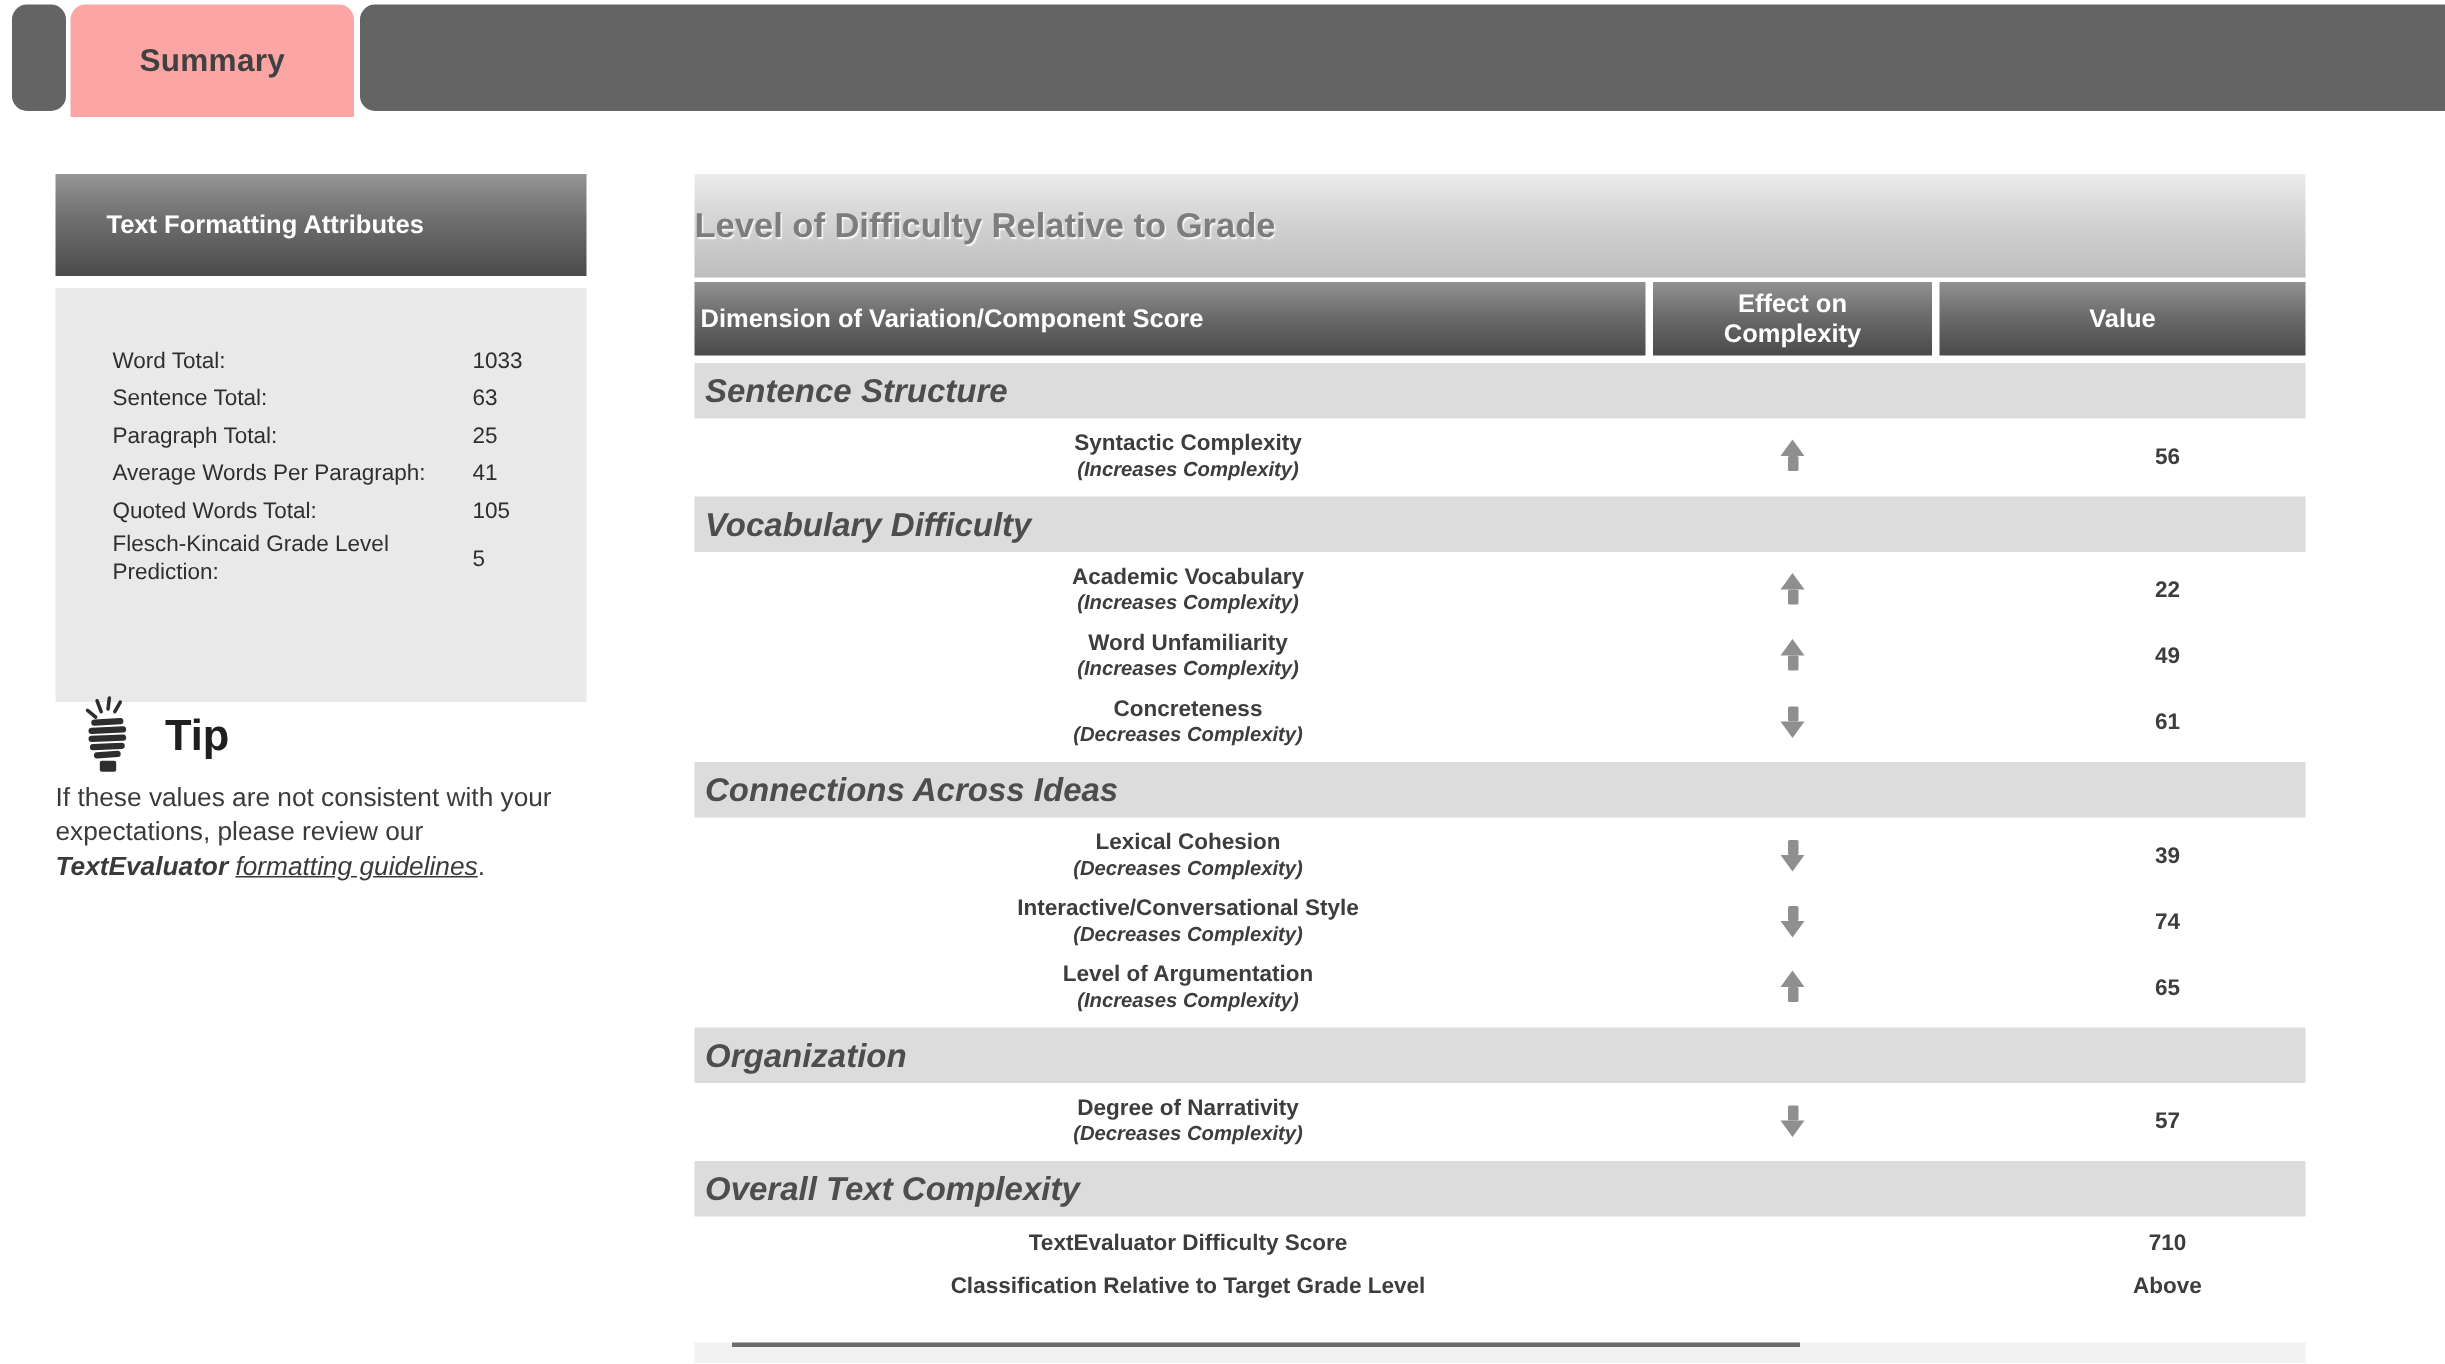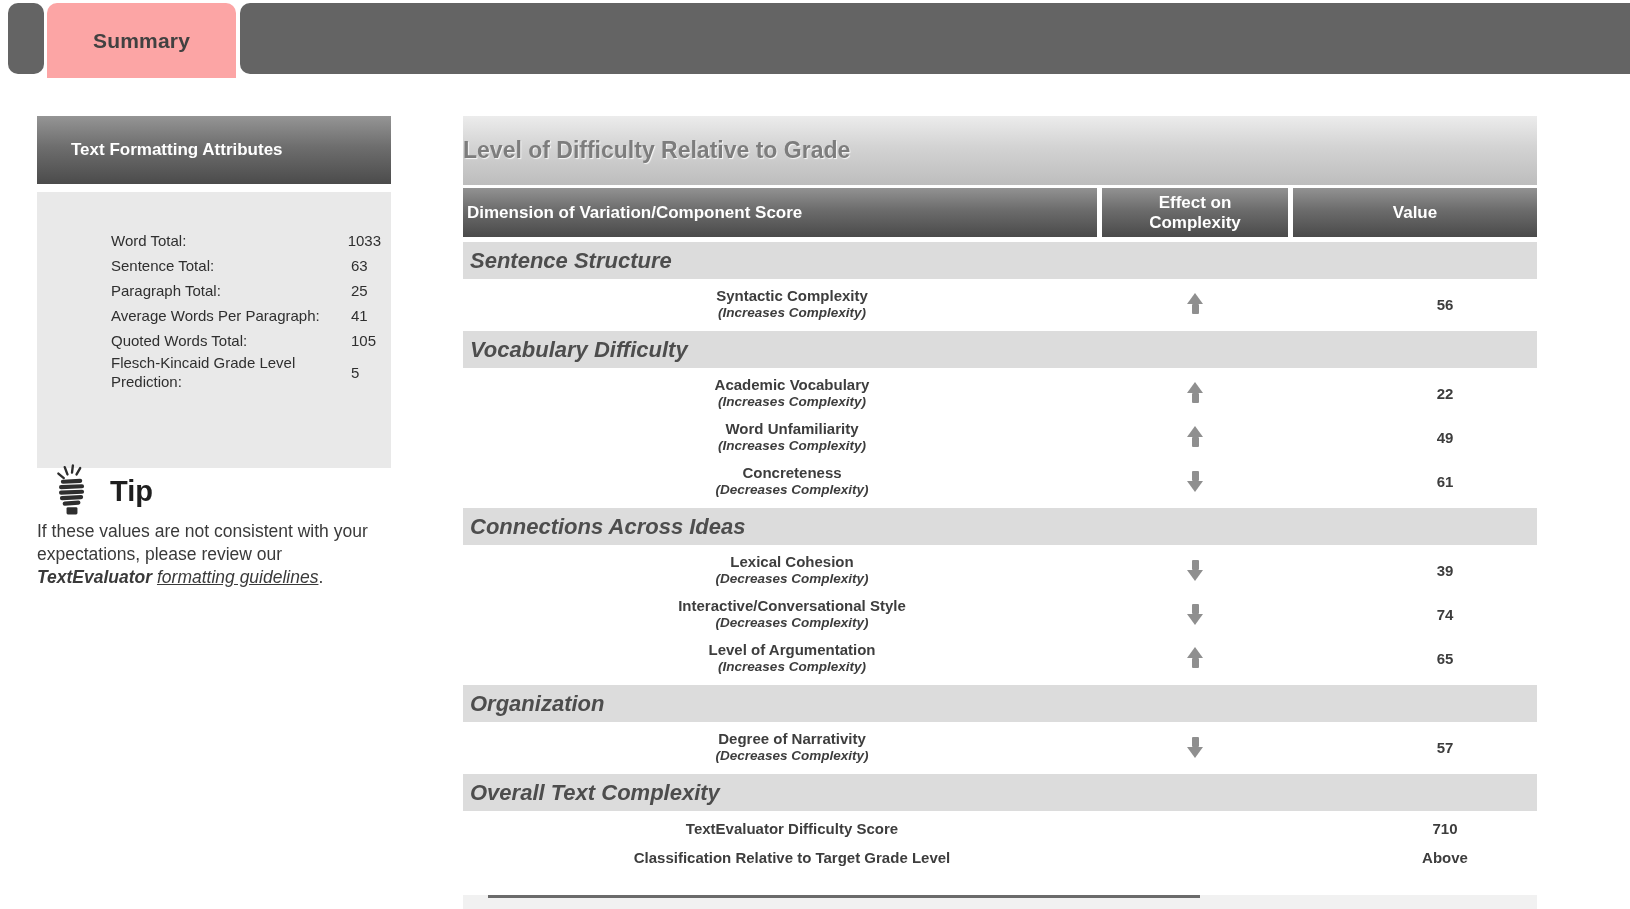--- a/index.html
+++ b/index.html
@@ -14,21 +14,21 @@
               border-radius:10px 10px 0 0;display:flex;align-items:center;justify-content:center;}
   .tab-active span{font-size:21px;font-weight:bold;color:#414141;letter-spacing:.2px;}
 
   
   .sb-header{position:absolute;left:37px;top:116px;width:354px;height:68px;
              background:linear-gradient(180deg,#959595 0%,#6e6e6e 45%,#4b4b4b 100%);
              color:#fff;font-size:17px;font-weight:bold;line-height:67px;padding-left:34px;box-sizing:border-box;}
   .sb-panel{position:absolute;left:37px;top:192px;width:354px;height:276px;background:#e9e9e9;
             box-sizing:border-box;padding:36px 10px 0 38px;}
   .stat-row{display:flex;align-items:center;min-height:25px;font-size:15px;color:#2f2f2f;}
-  .stat-label{width:240px;line-height:19px;margin-left:36px;}
+  .stat-label{width:240px;line-height:19px;}
   .stat-value{flex:1;}
 
   .tip-head{position:absolute;left:52px;top:462px;display:flex;align-items:center;}
   .tip-head .bulb{margin-right:18px;}
   .tip-title{font-size:29px;font-weight:bold;color:#1f1f1f;}
   .tip-text{position:absolute;left:37px;top:520px;width:332px;font-size:17.5px;line-height:23px;color:#3a3a3a;margin:0;}
   .tip-text .brand{font-weight:bold;font-style:italic;}
   .tip-text .guide-link{font-style:italic;text-decoration:underline;color:#3a3a3a;cursor:pointer;}
 
   

